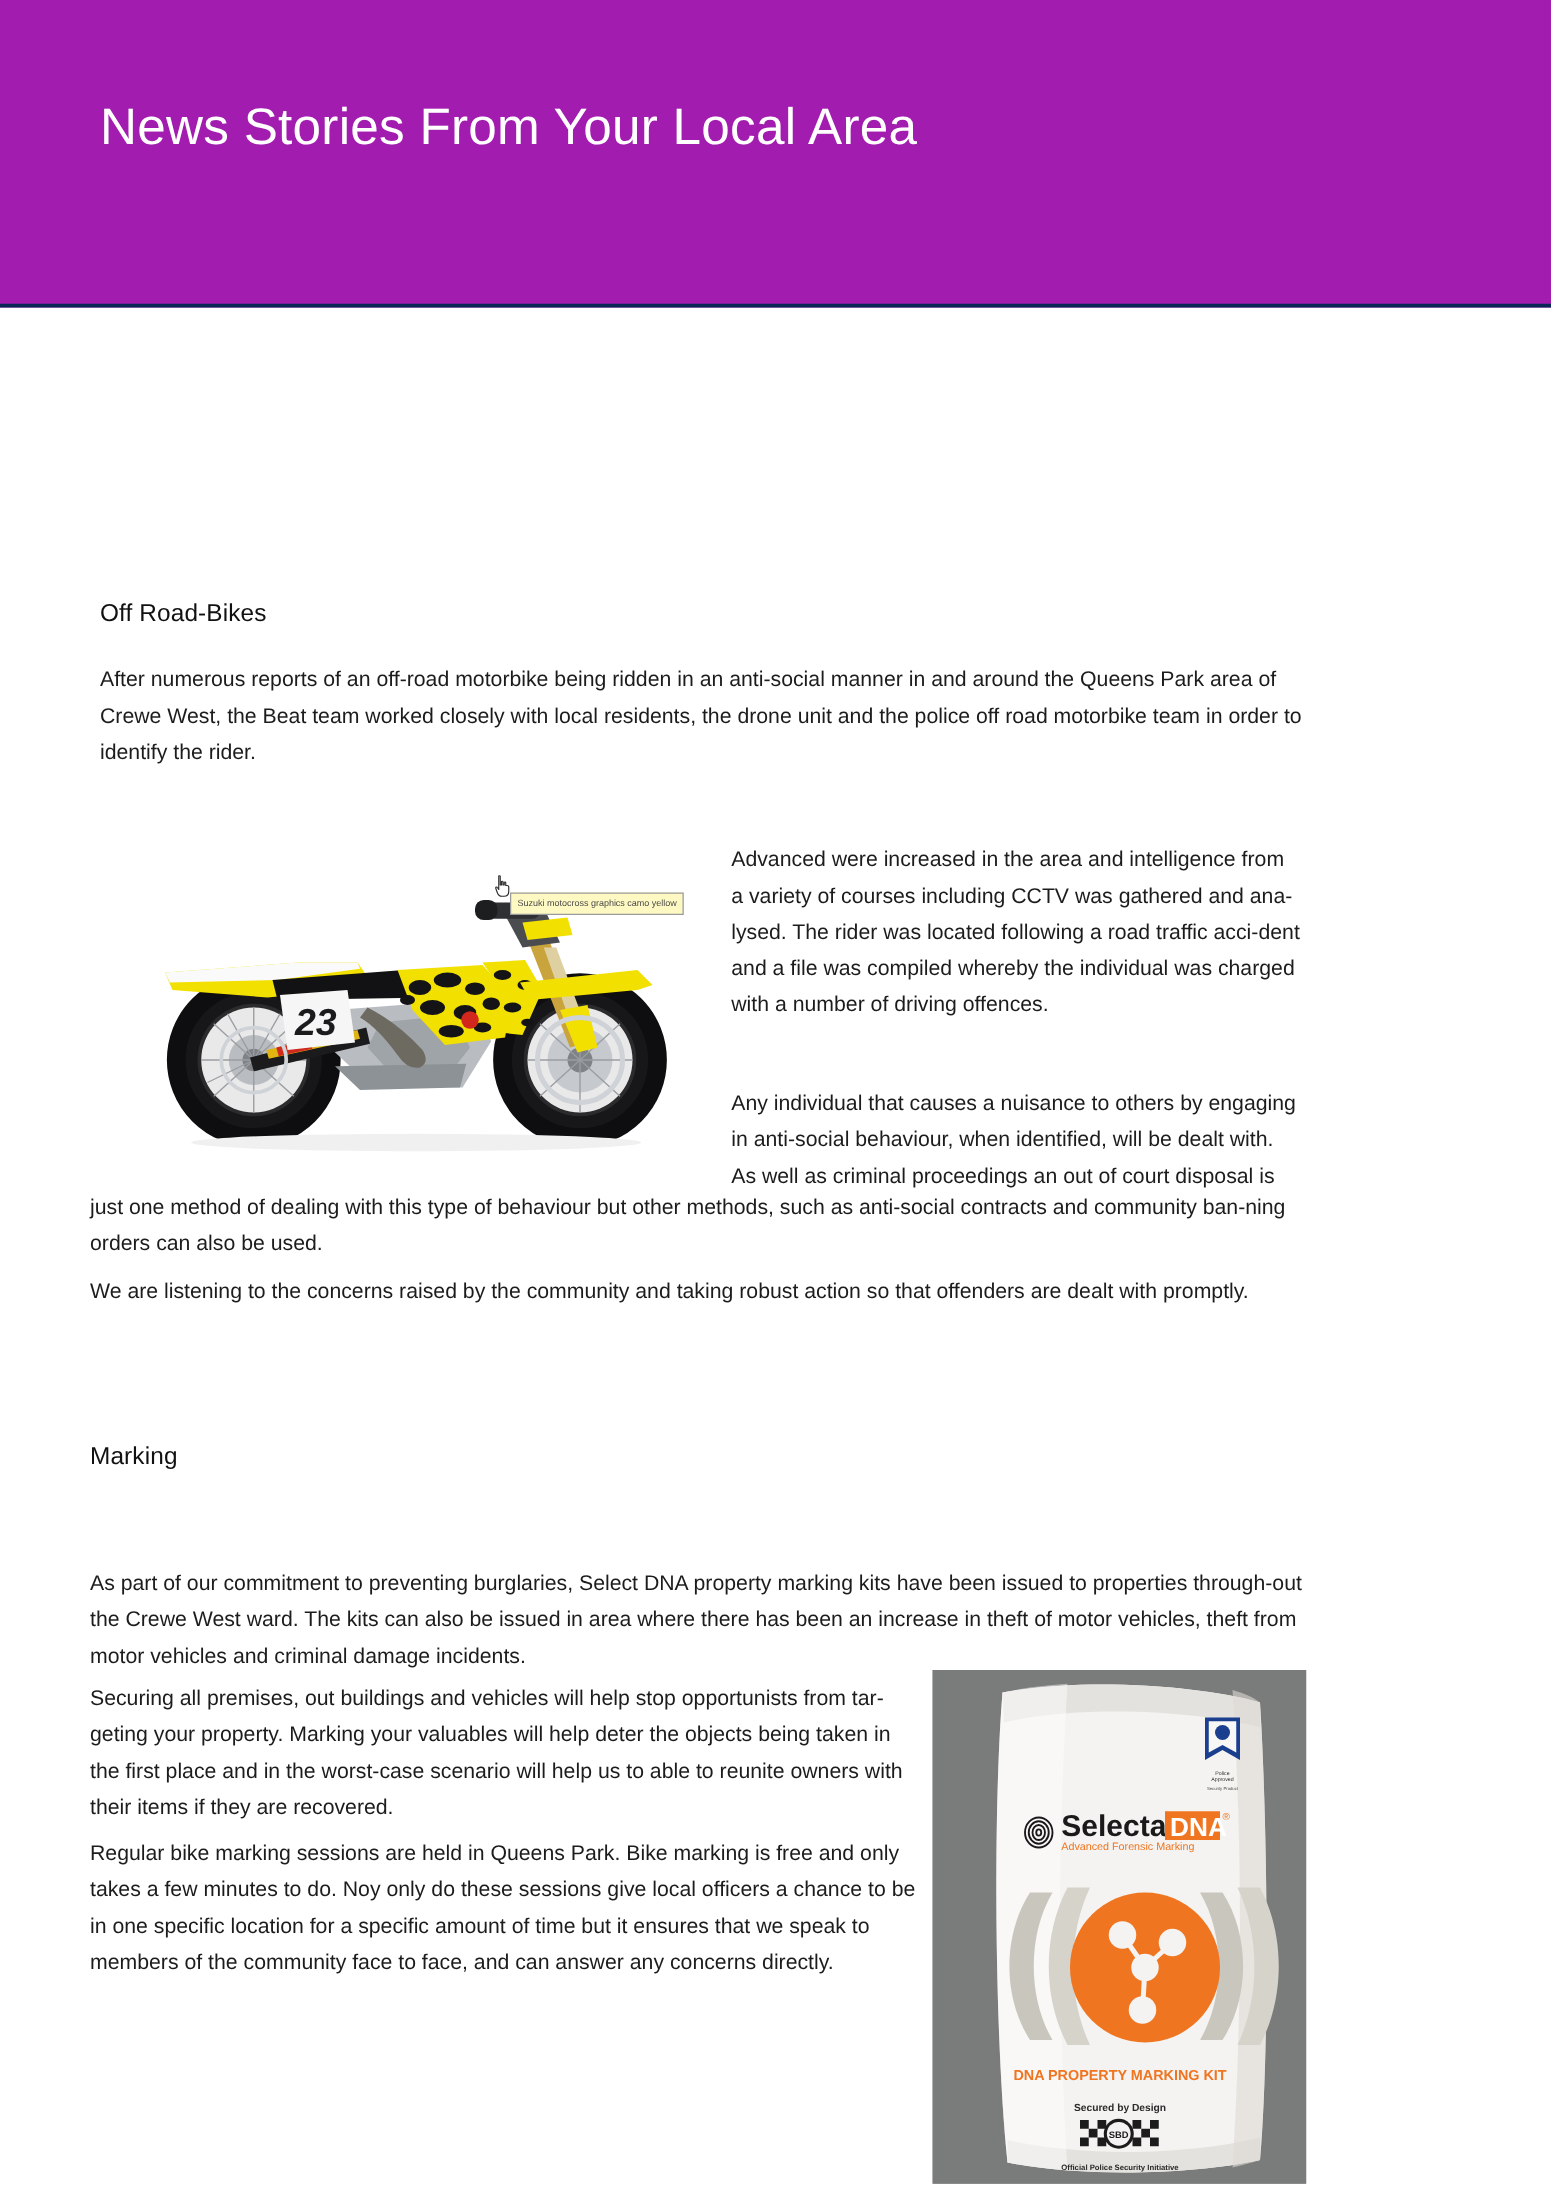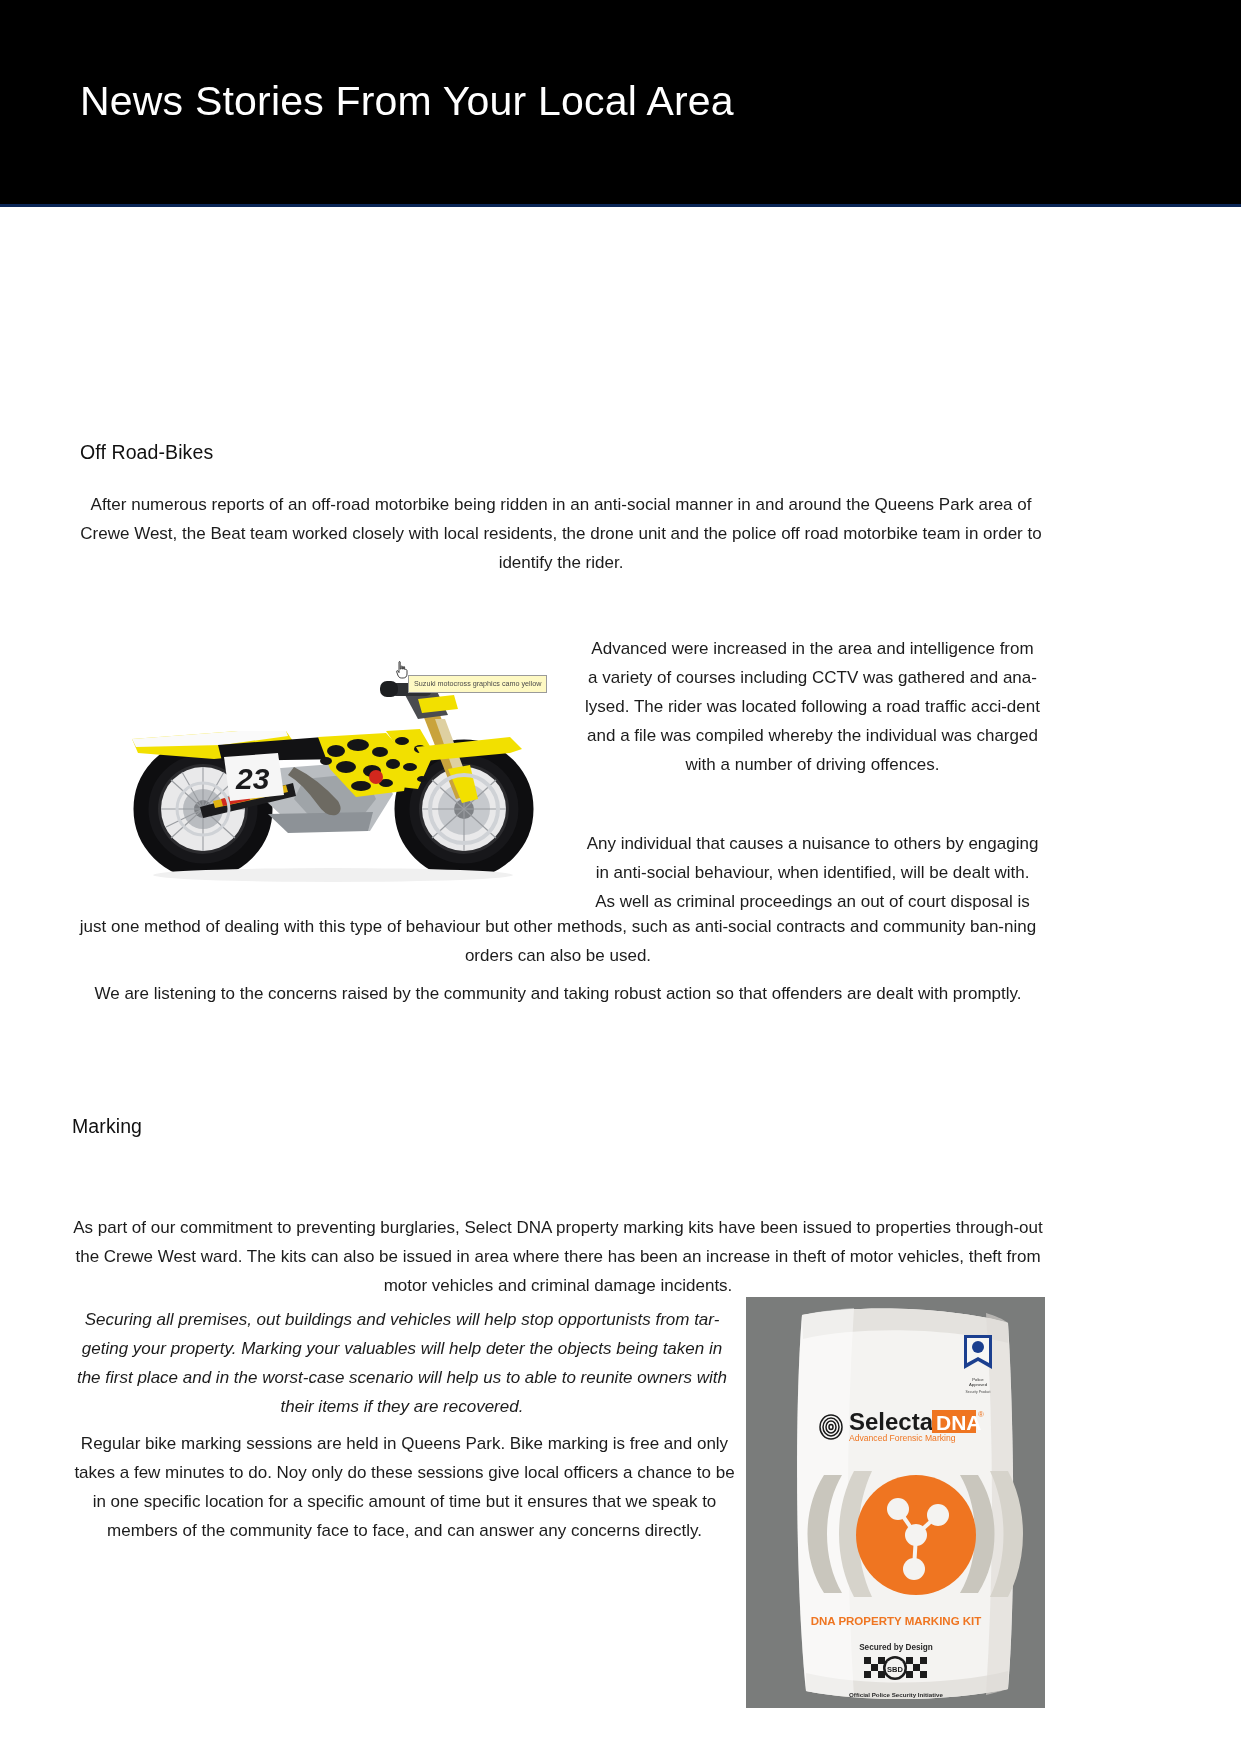--- a/index.html
+++ b/index.html
@@ -10,22 +10,22 @@
     background: #ffffff;
     font-family: "Liberation Sans", sans-serif;
     color: #1a1a1a;
     position: relative;
     overflow: hidden;
   }
 
   
   .banner {
     width: 100%;
-    height: 207px;
-    background: #000000;
+    height: 246px;
+    background: #a21caf;
     position: relative;
     text-align: center;
   }
   .banner-title {
     position: absolute;
     left: 80px;
     top: 78px;
     font-size: 41px;
     font-weight: 400;
     color: #ffffff;
@@ -51,21 +51,21 @@
     color: #111111;
     margin: 0;
     letter-spacing: 0.1px;
   }
 
   p.body-text {
     font-size: 17px;
     line-height: 29px;
     color: #1c1c1c;
     margin: 0;
-    text-align: center;
+    text-align: left;
   }
 
   
   #sec-offroad-head { position: absolute; left: 80px; top: 234px; }
   #sec-offroad-intro {
     position: absolute;
     left: 80px; top: 283px;
     width: 962px;
   }
 
@@ -125,21 +125,20 @@
   #sec-burglary-head { position: absolute; left: 72px; top: 908px; }
   #sec-burglary-p1 {
     position: absolute;
     left: 72px; top: 1006px;
     width: 972px;
   }
   #sec-burglary-p2 {
     position: absolute;
     left: 72px; top: 1098px;
     width: 660px;
-    font-style: italic;
   }
   #sec-burglary-p3 {
     position: absolute;
     left: 72px; top: 1222px;
     width: 665px;
   }
 
   
   .dna-photo {
     position: absolute;

